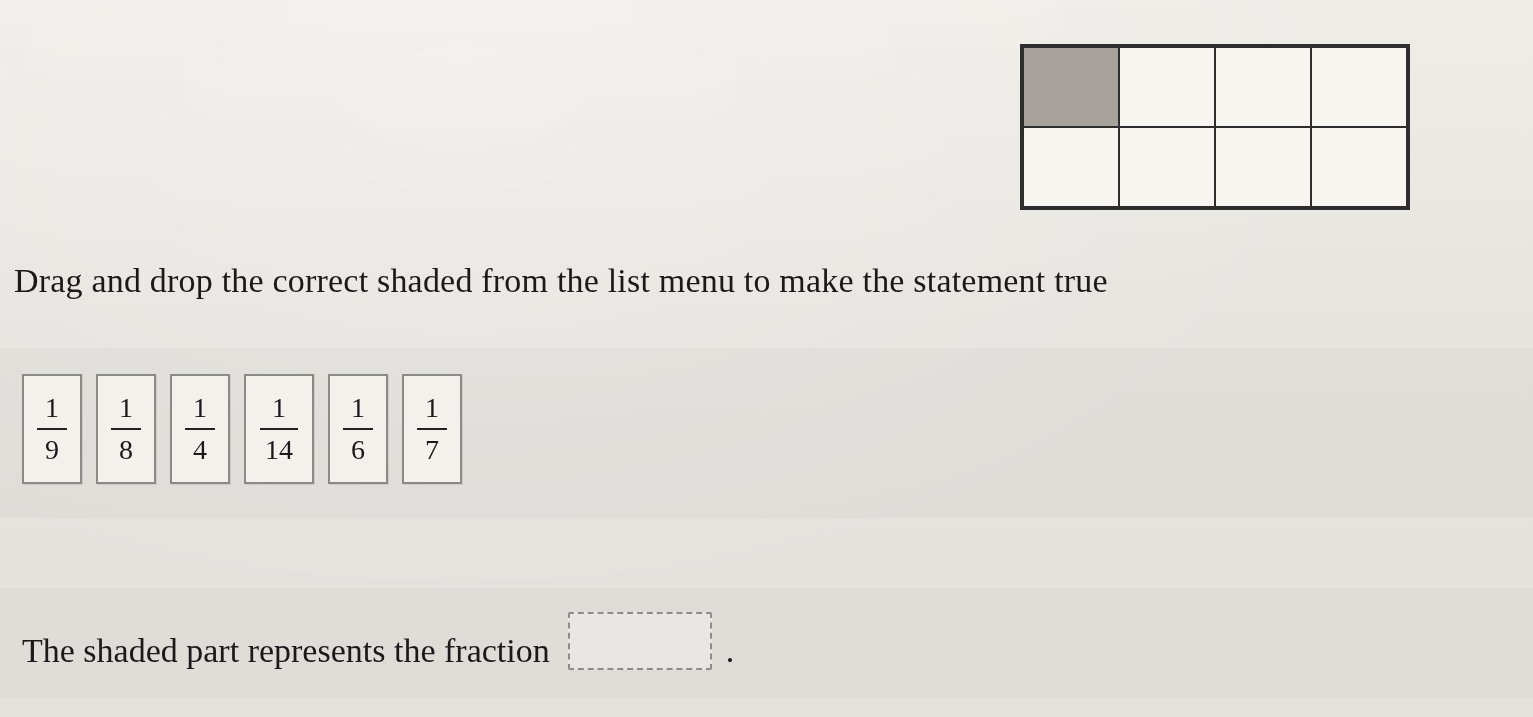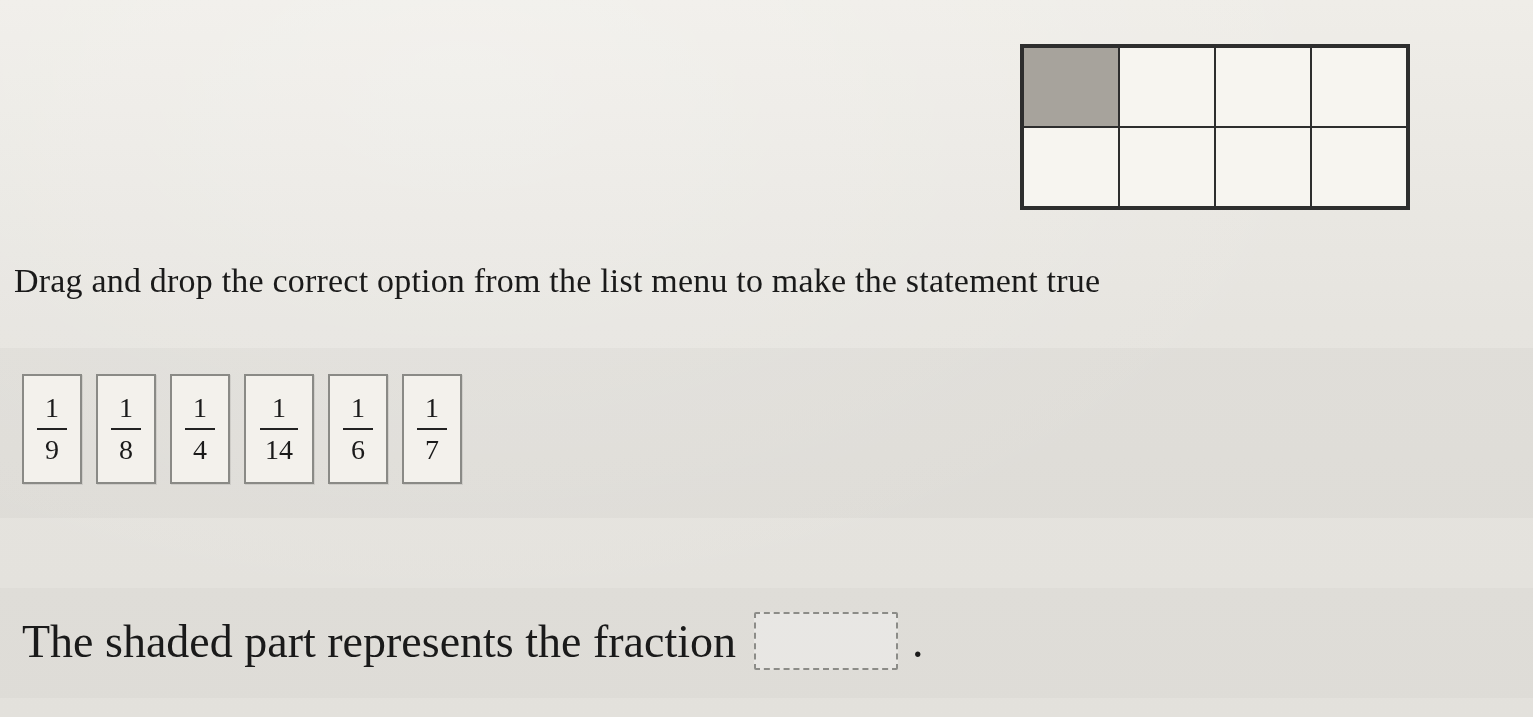--- a/index.html
+++ b/index.html
@@ -93,23 +93,23 @@
     margin: 2px 0 4px;
   }
   .fraction .den { padding-top: 2px; }
   .option-tile.wide .fraction .bar { width: 38px; }
 
   
   .answer-row {
     position: absolute;
     top: 612px;
     left: 22px;
-    font-size: 46px;
-    display: flex;
-    align-items: center;
+    font-size: 34px;
+    display: flex;
+    align-items: flex-end;
     gap: 10px;
   }
   .drop-target {
     display: inline-block;
     width: 140px;
     height: 54px;
     margin-left: 8px;
     border: 2px dashed #8c8c88;
     border-radius: 2px;
     background: rgba(255,255,255,0.3);
@@ -144,21 +144,21 @@
     <div class="grid-cell shaded"></div>
     <div class="grid-cell"></div>
     <div class="grid-cell"></div>
     <div class="grid-cell"></div>
     <div class="grid-cell"></div>
     <div class="grid-cell"></div>
     <div class="grid-cell"></div>
     <div class="grid-cell"></div>
   </div>
 
-  <div class="instruction">Drag and drop the correct option from the list menu to make the statement true</div>
+  <div class="instruction">Drag and drop the correct shaded from the list menu to make the statement true</div>
 
   <div class="options-band"></div>
   <div class="options-row">
     <div class="option-tile">
       <div class="fraction">
         <span class="num">1</span>
         <span class="bar"></span>
         <span class="den">9</span>
       </div>
     </div>

